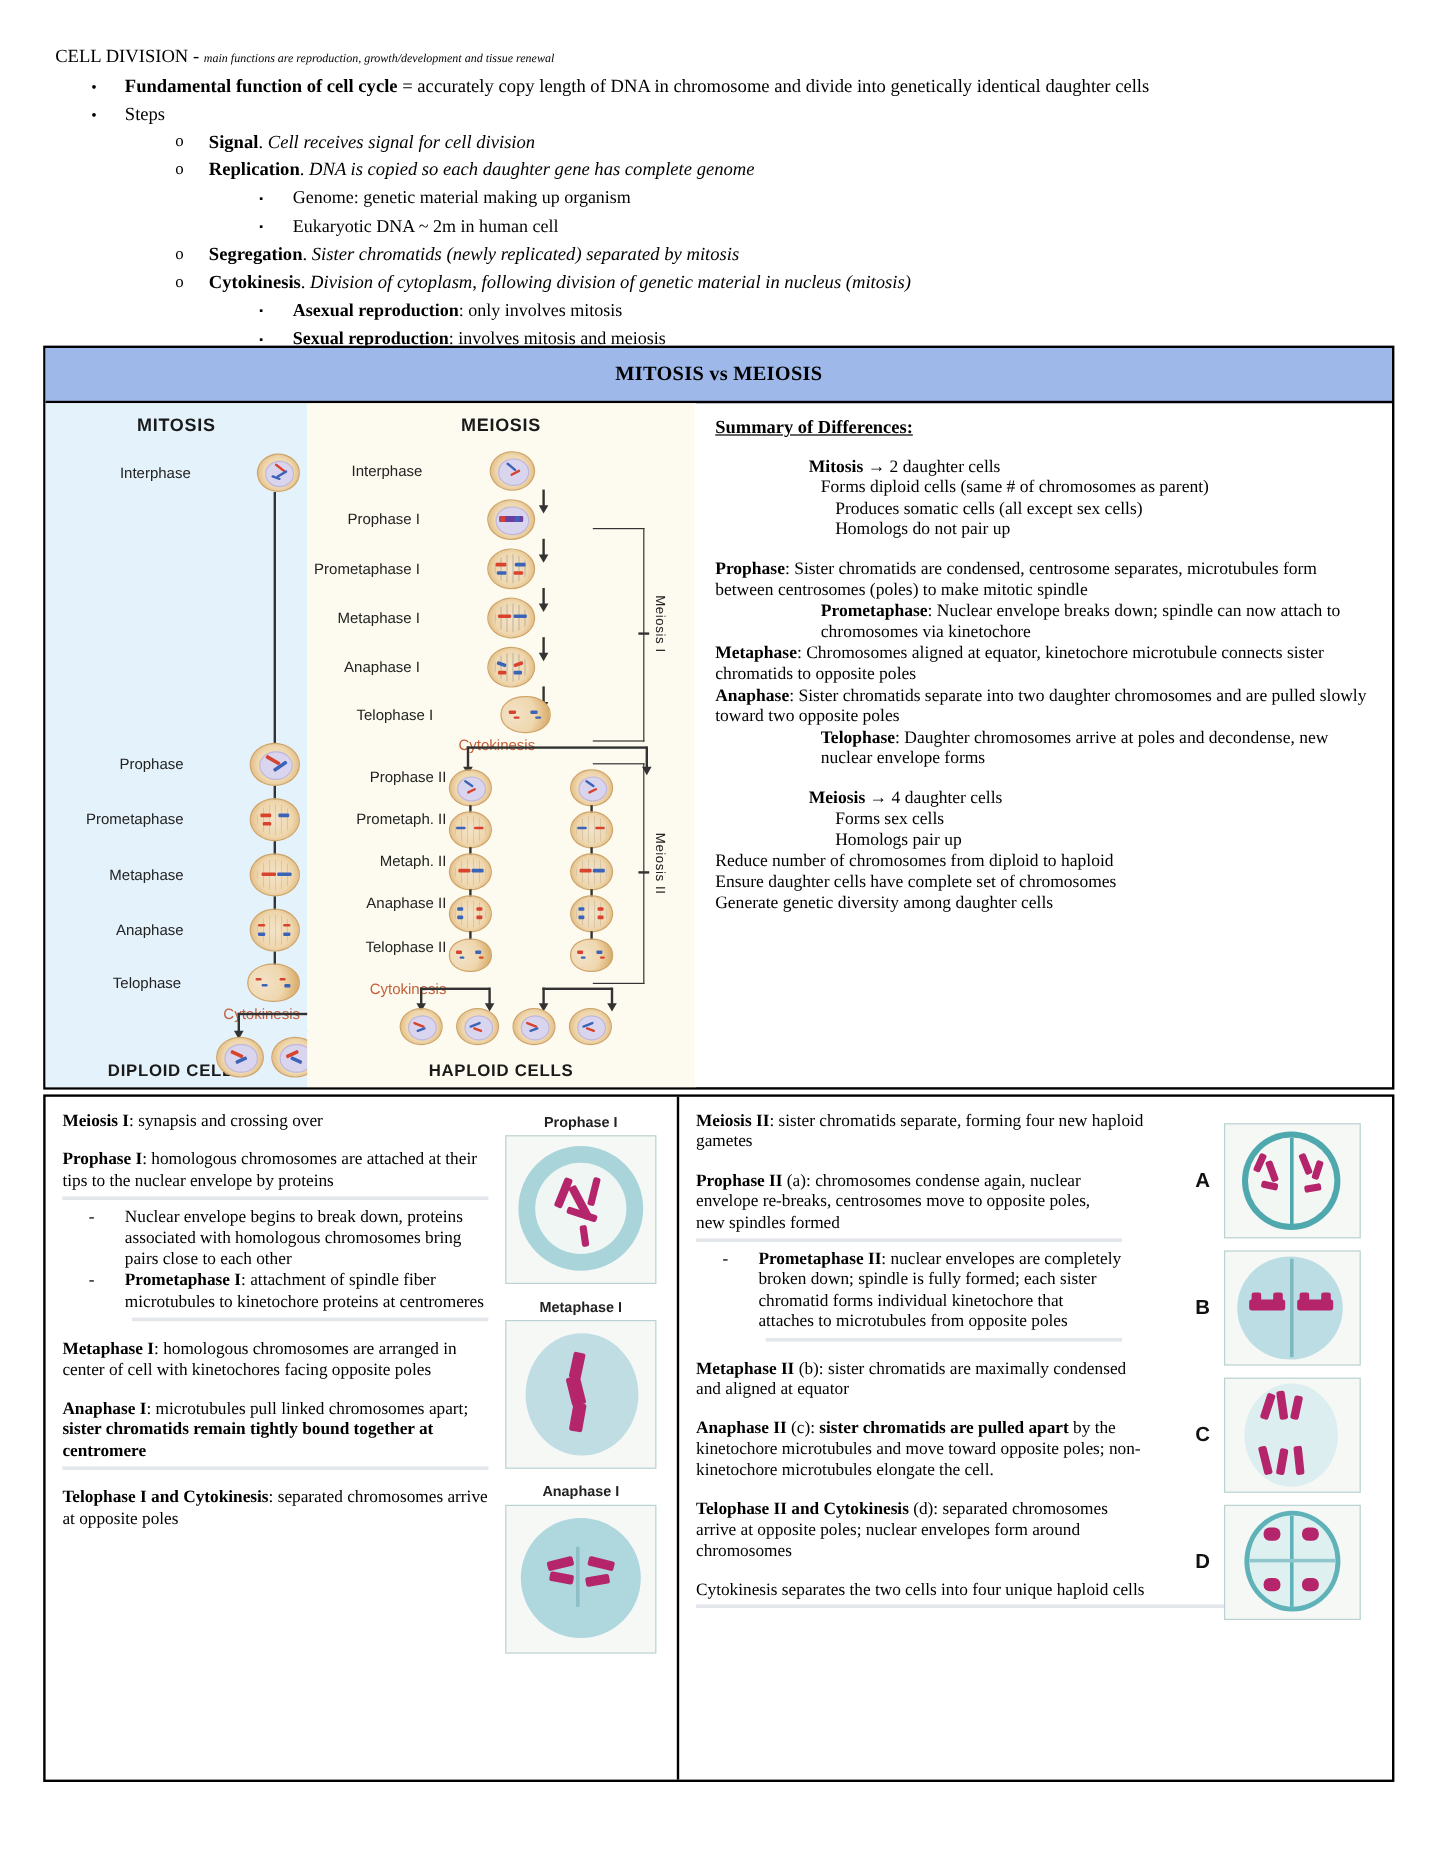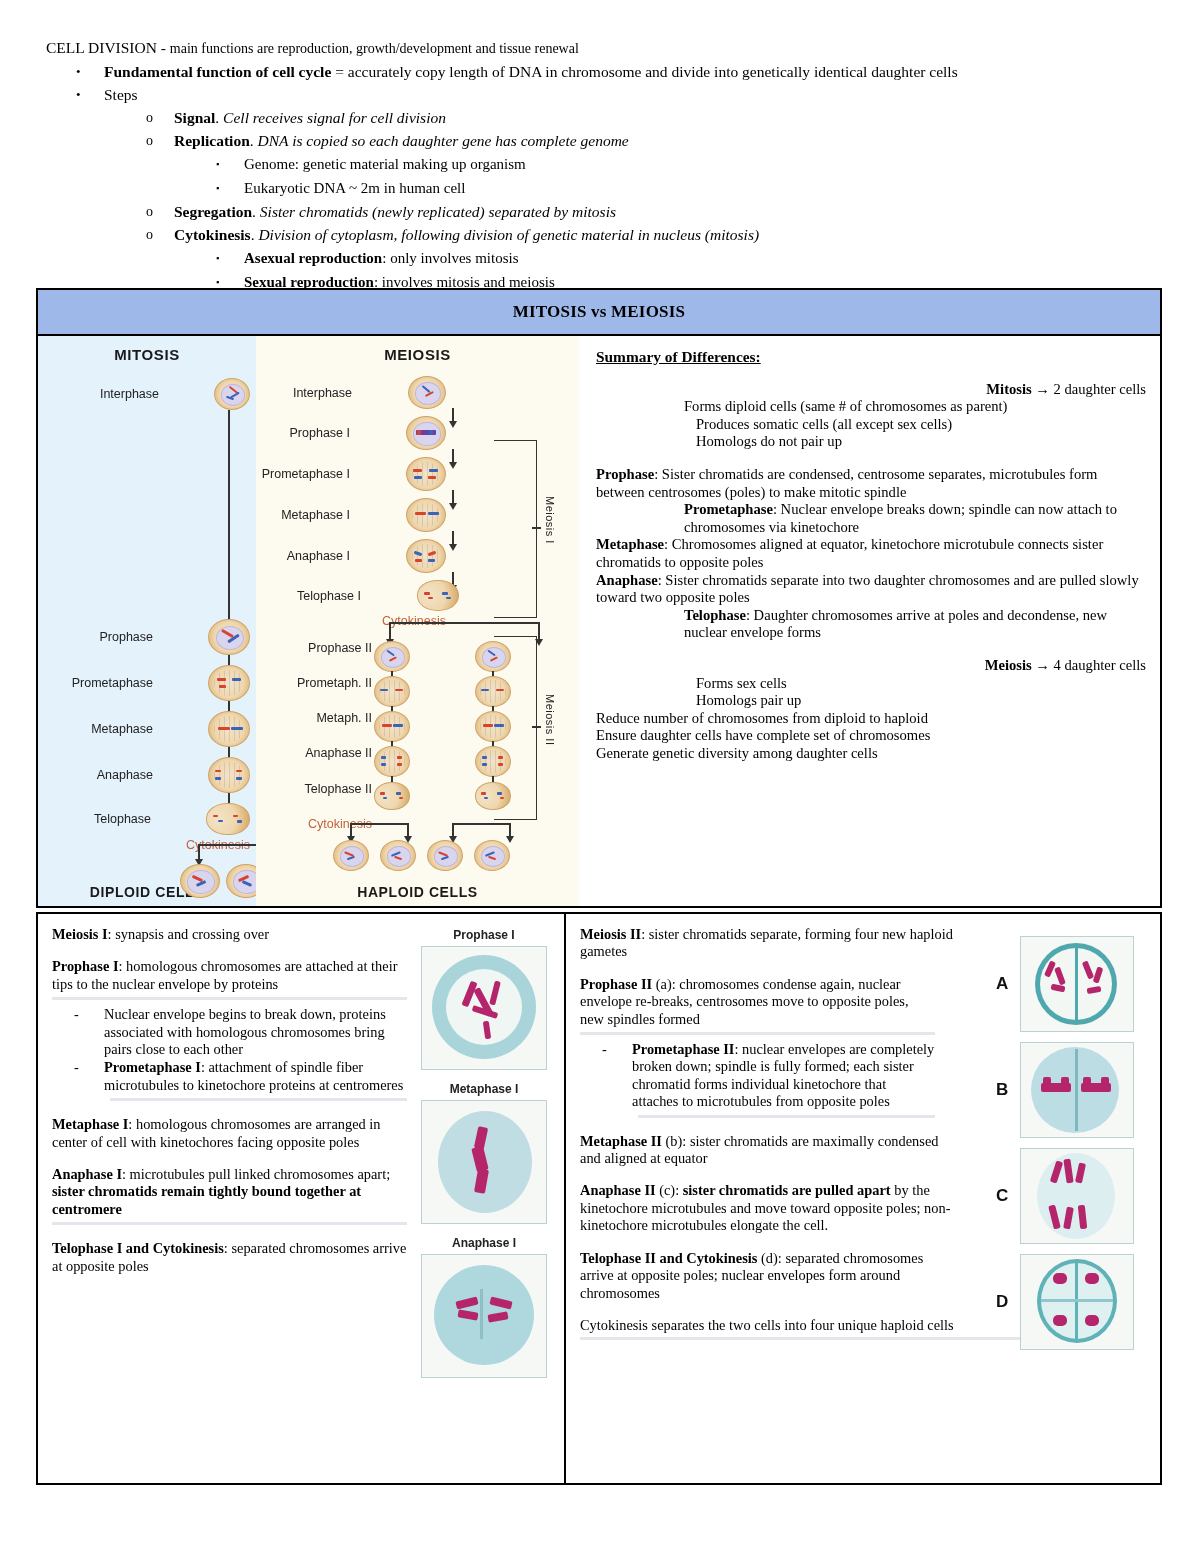--- a/index.html
+++ b/index.html
@@ -2,21 +2,21 @@
 <html><head>
 <meta charset="utf-8">
 <style>
   html,body{margin:0;padding:0;background:#fff;}
   body{width:1200px;height:1553px;position:relative;
        font-family:"Liberation Serif","DejaVu Serif",serif;color:#000;}
 
   
   #notes{position:absolute;left:46px;top:38px;width:1110px;}
   .l0{font-size:15.5px;line-height:20px;margin:0 0 3px 0;}
-  .l0 .it{font-size:14px;}
+  .l0 .it{font-style:italic;font-size:10px;}
   .row{display:flex;align-items:flex-start;line-height:20px;margin-bottom:3px;}
   .bl1{margin-left:30px;} .bl2{margin-left:100px;} .bl3{margin-left:170px;}
   .mk{flex:0 0 auto;text-align:left;}
   .mk.disc{width:28px;font-size:13px;line-height:20px;}
   .mk.circ{width:28px;font-size:14px;line-height:20px;}
   .mk.sq{width:28px;font-size:9px;line-height:21px;}
   .tx{font-size:15.5px;}
   .tx b{font-weight:bold;}
   .tx .it{font-style:italic;}
   .tx.sm{font-size:15px;}
@@ -66,21 +66,21 @@
              border-left:4px solid transparent;border-right:4px solid transparent;
              border-top:7px solid #333;}
   .harw{position:absolute;background:#333;height:1.5px;}
   .brk{position:absolute;border:1.6px solid #333;}
 
   
   #summary{flex:1;padding:12px 14px 0 16px;box-sizing:border-box;
            border-left:1px solid #fff;font-size:14.6px;line-height:17.6px;}
   #summary .hd{font-weight:bold;text-decoration:underline;font-size:15.4px;}
   #summary p{margin:0;}
-  #summary .i1{margin-left:78px;text-align:right;} #summary .i2{margin-left:88px;}
+  #summary .i1{margin-left:78px;} #summary .i2{margin-left:88px;}
   #summary .i3{margin-left:100px;}
   #summary .i5{margin-left:100px;} #summary .i6{margin-left:88px;}
   #summary .gap{height:15px;}
 
   
   #botbox{position:absolute;left:36px;top:912px;width:1126px;height:573px;
           border:2px solid #000;box-sizing:border-box;display:flex;background:#fff;}
   #lpanel{width:528px;flex:0 0 528px;border-right:2px solid #000;
           box-sizing:border-box;padding:12px 12px 8px 14px;position:relative;}
   #rpanel{flex:1;box-sizing:border-box;padding:12px 10px 8px 14px;position:relative;}

